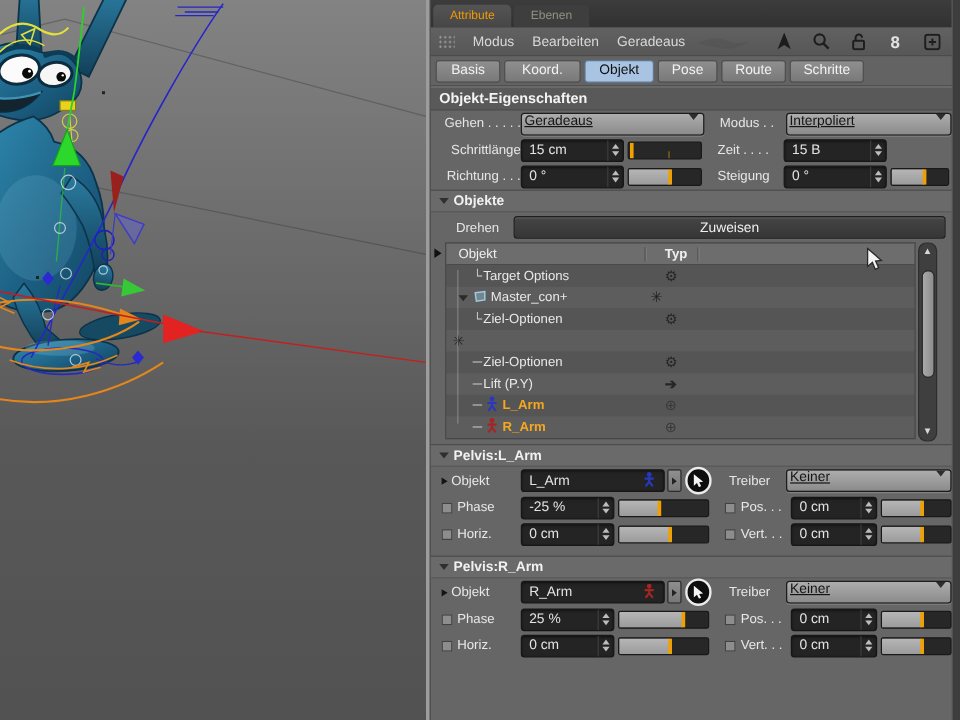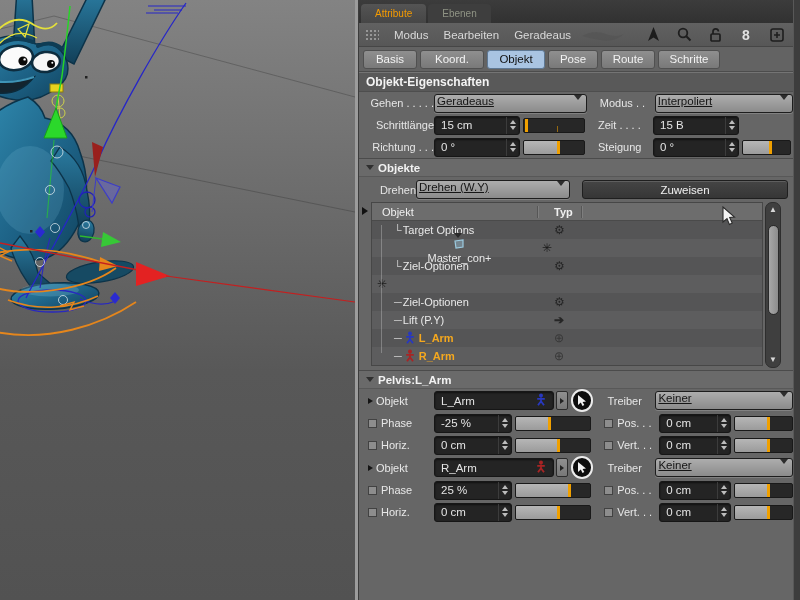--- a/index.html
+++ b/index.html
@@ -353,24 +353,20 @@
       </div>
     </div>
 
     <div class="groupheader">
       <span class="ghtri"></span>
       <span>Objekte</span>
     </div>
 
     <div class="aktionrow">
       <span class="plabel" style="width:48px">Drehen</span>
-      <div class="dropdown" style="width:146px">
-        <span class="dval">Drehen (W.Y)</span>
-          <span class="dtri"></span>
-      </div>
       <div class="btn" style="flex:1;margin:0 5px 0 12px">Zuweisen</div>
     </div>
 
     <div class="treezone">
       <span class="treecollapse"></span>
       <div class="treetable">
         <div class="treehead">
           <span class="th1">Objekt</span>
           <span class="th2">Typ</span>
         </div>
@@ -378,21 +374,21 @@
             <div class="trow">
               <span class="cell1" style="padding-left: 22px;">
                 <span class="tpre">└</span>
                 <span>Target Options</span>
               </span>
               <span class="cellt">
                 <span class="ticon">⚙</span>
               </span>
             </div>
             <div class="trow">
-              <span class="cell1" style="padding-left: 10px; flex-direction: column;">
+              <span class="cell1" style="padding-left: 10px;">
                 <span class="texp"></span>
                 <span class="figico"><svg width="12" height="12" viewBox="0 0 12 12">
                     <path d="M2,3 L10,2 L10,9 L3,10 Z M2,3 L3,10" fill="rgba(160,210,235,.35)" stroke="#9ccce2" stroke-width="1.2"></path>
                   </svg></span>
                 <span>Master_con+</span>
               </span>
               <span class="cellt">
                 <span class="ticon" style="color:#1c1c1c">✳</span>
               </span>
             </div>
@@ -552,20 +548,24 @@
             <span class="stU"></span>
             <span class="stD"></span>
           </span>
       </div>
       <div class="slider" style="width:58px;margin-left:3px">
         <span class="fill" style="width: 57%;"></span>
           <span class="marker" style="left: calc(57% - 1px);"></span>
       </div>
     </div>
 
+    <div class="groupheader" style="margin-top:7px">
+      <span class="ghtri"></span>
+      <span>Pelvis:R_Arm</span>
+    </div>
     <div class="prow" style="height:23px">
       <span class="lblwrap">
           <span class="rowtri"></span>
         <span>Objekt</span>
         </span>
       <div class="objfield" style="width:112px">
         <span class="val">R_Arm</span>
         <span class="figico"><svg width="12" height="13" viewBox="0 0 12 13">
               <circle cx="6" cy="2.4" r="2" fill="#a82424"></circle>
               <path d="M6,4.5 L6,8.3 M2.2,5.8 L9.8,5.8 M6,8.3 L3,12.3 M6,8.3 L9,12.3" stroke="#a82424" stroke-width="1.8" fill="none"></path>

